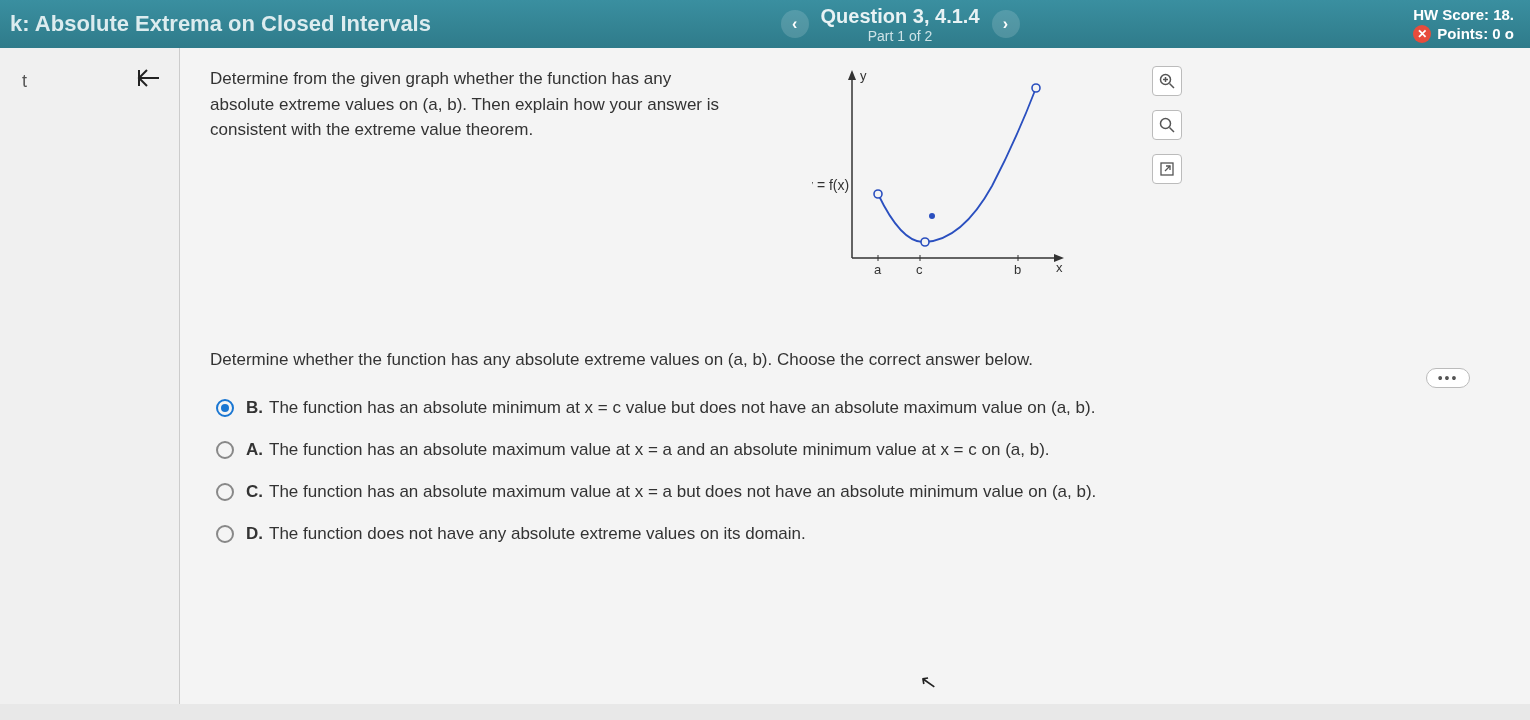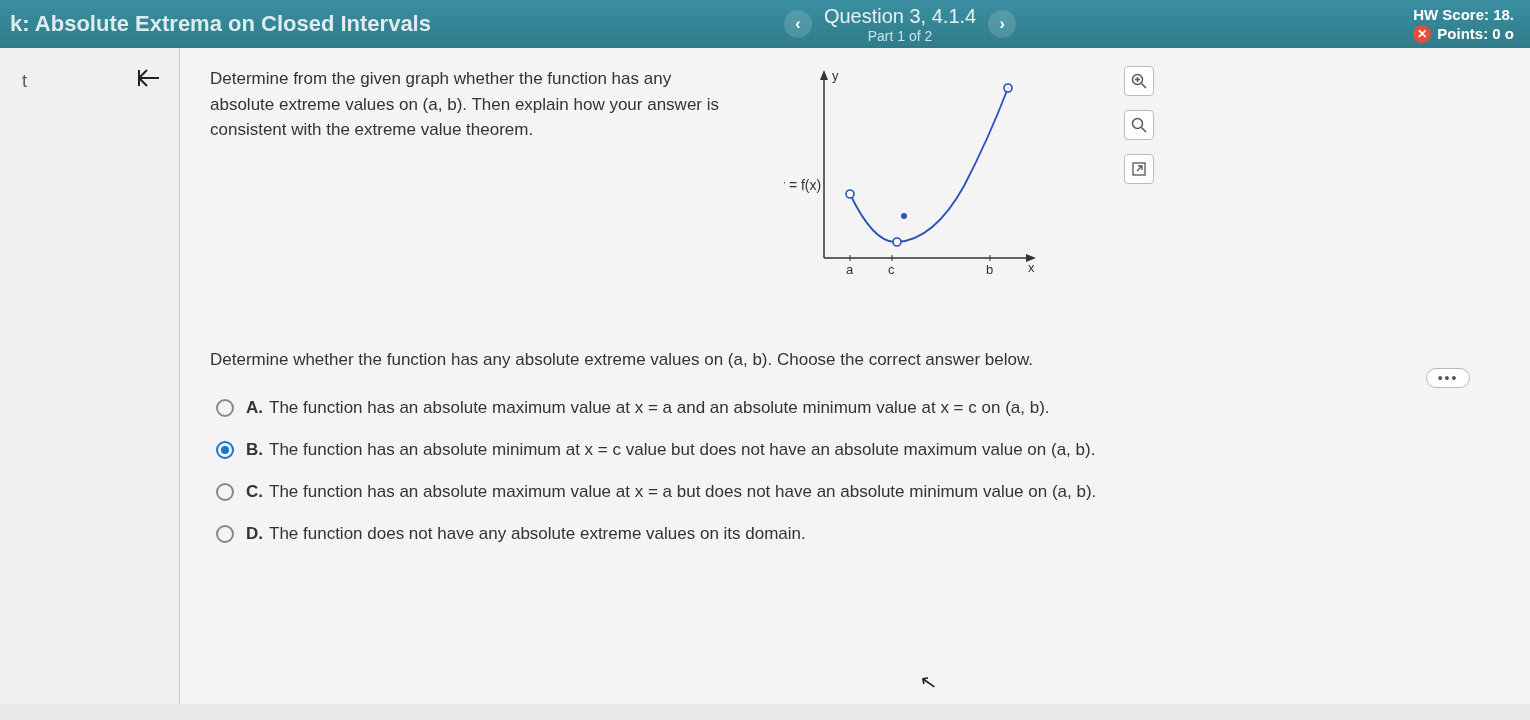--- a/index.html
+++ b/index.html
@@ -38,21 +38,21 @@
   border-radius: 50%;
   background: rgba(255,255,255,0.15);
   display: flex;
   align-items: center;
   justify-content: center;
   color: #fff;
   font-weight: bold;
   cursor: pointer;
 }
 .question-info { text-align: center; }
-.question-title { font-size: 20px; font-weight: normal; color: #e8f2f4; }
+.question-title { font-size: 20px; font-weight: bold; color: #e8f2f4; }
 .question-part { font-size: 14px; color: #cde3e7; }
 .header-right { text-align: right; font-size: 15px; padding-right: 6px; margin-left: 44px; }
 .hw-score { font-weight: bold; color: #fff; }
 .points-row { display: flex; align-items: center; justify-content: flex-end; gap: 6px; margin-top: 2px; }
 .points-icon {
   width: 18px; height: 18px; border-radius: 50%;
   background: #e74c3c; color:#fff; display:flex; align-items:center; justify-content:center;
   font-size: 12px; font-weight:bold;
 }
 .points-text { font-weight: bold; color:#fff; }
@@ -82,21 +82,21 @@
 }
 .content {
   flex: 1;
   background: #f4f4f4;
   padding: 18px 60px 0 30px;
   position: relative;
   overflow: hidden;
 }
 .top-row{
   display:flex;
-  gap:14px;
+  gap:42px;
   align-items:flex-start;
 }
 .prompt {
   font-size: 17px;
   color: #333;
   line-height: 1.5;
   max-width: 520px;
 }
 .graph-area {
   position: relative;
@@ -257,28 +257,28 @@
     </div>
 
     <div class="more-btn">
       <span>•••</span>
     </div>
 
     <div class="question-section">
       <div class="question-text">Determine whether the function has any absolute extreme values on (a, b). Choose the correct answer below.</div>
       <div class="options">
         <div class="option">
+          <div class="radio selected"></div>
+          <div class="opt-text"><span class="opt-letter">B.</span><span>The function has an absolute minimum at x = c value but does not have an absolute maximum value on (a, b).</span></div>
+        </div>
+        <div class="option">
           <div class="radio"></div>
           <div class="opt-text"><span class="opt-letter">A.</span><span>The function has an absolute maximum value at x = a and an absolute minimum value at x = c on (a, b).</span></div>
         </div>
         <div class="option">
-          <div class="radio selected"></div>
-          <div class="opt-text"><span class="opt-letter">B.</span><span>The function has an absolute minimum at x = c value but does not have an absolute maximum value on (a, b).</span></div>
-        </div>
-        <div class="option">
           <div class="radio"></div>
           <div class="opt-text"><span class="opt-letter">C.</span><span>The function has an absolute maximum value at x = a but does not have an absolute minimum value on (a, b).</span></div>
         </div>
         <div class="option">
           <div class="radio"></div>
           <div class="opt-text"><span class="opt-letter">D.</span><span>The function does not have any absolute extreme values on its domain.</span></div>
         </div>
       </div>
     </div>
 

